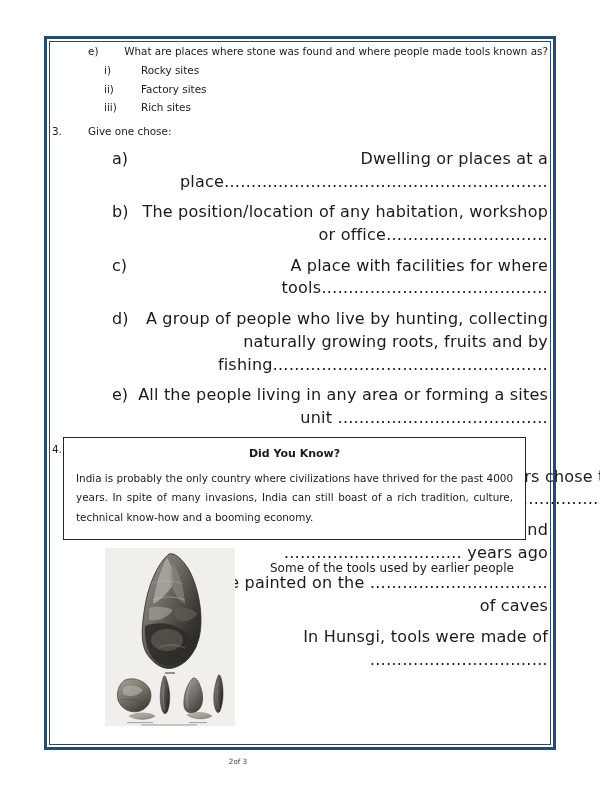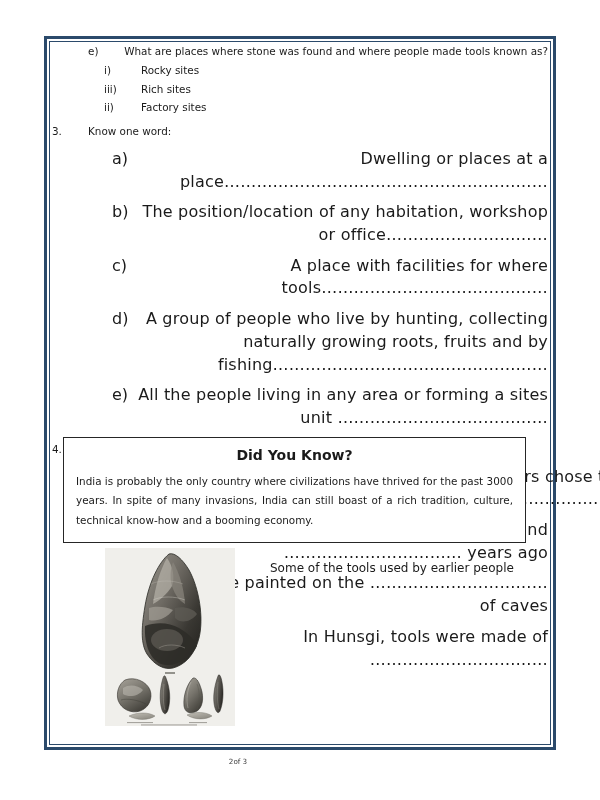--- a/index.html
+++ b/index.html
@@ -110,21 +110,21 @@
     top: 393px;
     width: 463px;
     box-sizing: border-box;
     border: 1.2px solid #262626;
     padding: 9px 12px 12px 12px;
     background: #fff;
   }
   #dyk-title {
     text-align: center;
     font-weight: bold;
-    font-size: 14px;
+    font-size: 11px;
     margin-bottom: 9px;
   }
   #dyk-body {
     font-size: 10.4px;
     line-height: 1.85;
     text-align: justify;
   }
 
   
   #figure-wrap {
@@ -172,35 +172,35 @@
       <div class="qbody">
         <div class="sub">
           <div class="sublabel">e)</div>
           <div class="subtext">What are places where stone was found and where people made tools known as?</div>
         </div>
         <div class="roman row-gap-sm">
           <div class="romanlabel">i)</div>
           <div class="romantext">Rocky sites</div>
         </div>
         <div class="roman row-gap-sm">
+          <div class="romanlabel">ii)</div>
+          <div class="romantext">Factory sites</div>
+        </div>
+        <div class="roman row-gap-sm">
           <div class="romanlabel">iii)</div>
           <div class="romantext">Rich sites</div>
         </div>
-        <div class="roman row-gap-sm">
-          <div class="romanlabel">ii)</div>
-          <div class="romantext">Factory sites</div>
-        </div>
       </div>
     </div>
 
     <div class="spacer-9"></div>
 
     <div class="qrow">
       <div class="qnum">3.</div>
-      <div class="qbody">Know one word:</div>
+      <div class="qbody">Give one chose:</div>
     </div>
 
     <div class="spacer-9"></div>
 
     <div class="indent-block">
       <div class="sub">
         <div class="sublabel">a)</div>
         <div class="subtext dots">Dwelling or places at a place……………………………………………………</div>
       </div>
       <div class="sub row-gap">
@@ -244,21 +244,21 @@
         <div class="subtext dots">Early people painted on the …………………………… of caves</div>
       </div>
       <div class="sub row-gap">
         <div class="sublabel">d)</div>
         <div class="subtext dots">In Hunsgi, tools were made of ……………………………</div>
       </div>
     </div>
 
     <div id="dyk-box">
       <div id="dyk-title">Did You Know?</div>
-      <div id="dyk-body">India is probably the only country where civilizations have thrived for the past 3000 years. In spite of many invasions, India can still boast of a rich tradition, culture, technical know-how and a booming economy.</div>
+      <div id="dyk-body">India is probably the only country where civilizations have thrived for the past 4000 years. In spite of many invasions, India can still boast of a rich tradition, culture, technical know-how and a booming economy.</div>
     </div>
 
     <div id="figure-wrap">
       <svg width="130" height="178" viewBox="0 0 130 178">
         <defs>
           <linearGradient id="gHandaxe" x1="0" y1="0" x2="1" y2="1">
             <stop offset="0%" stop-color="#9c9890"></stop>
             <stop offset="38%" stop-color="#6e6a63"></stop>
             <stop offset="70%" stop-color="#3a3833"></stop>
             <stop offset="100%" stop-color="#201f1c"></stop>

